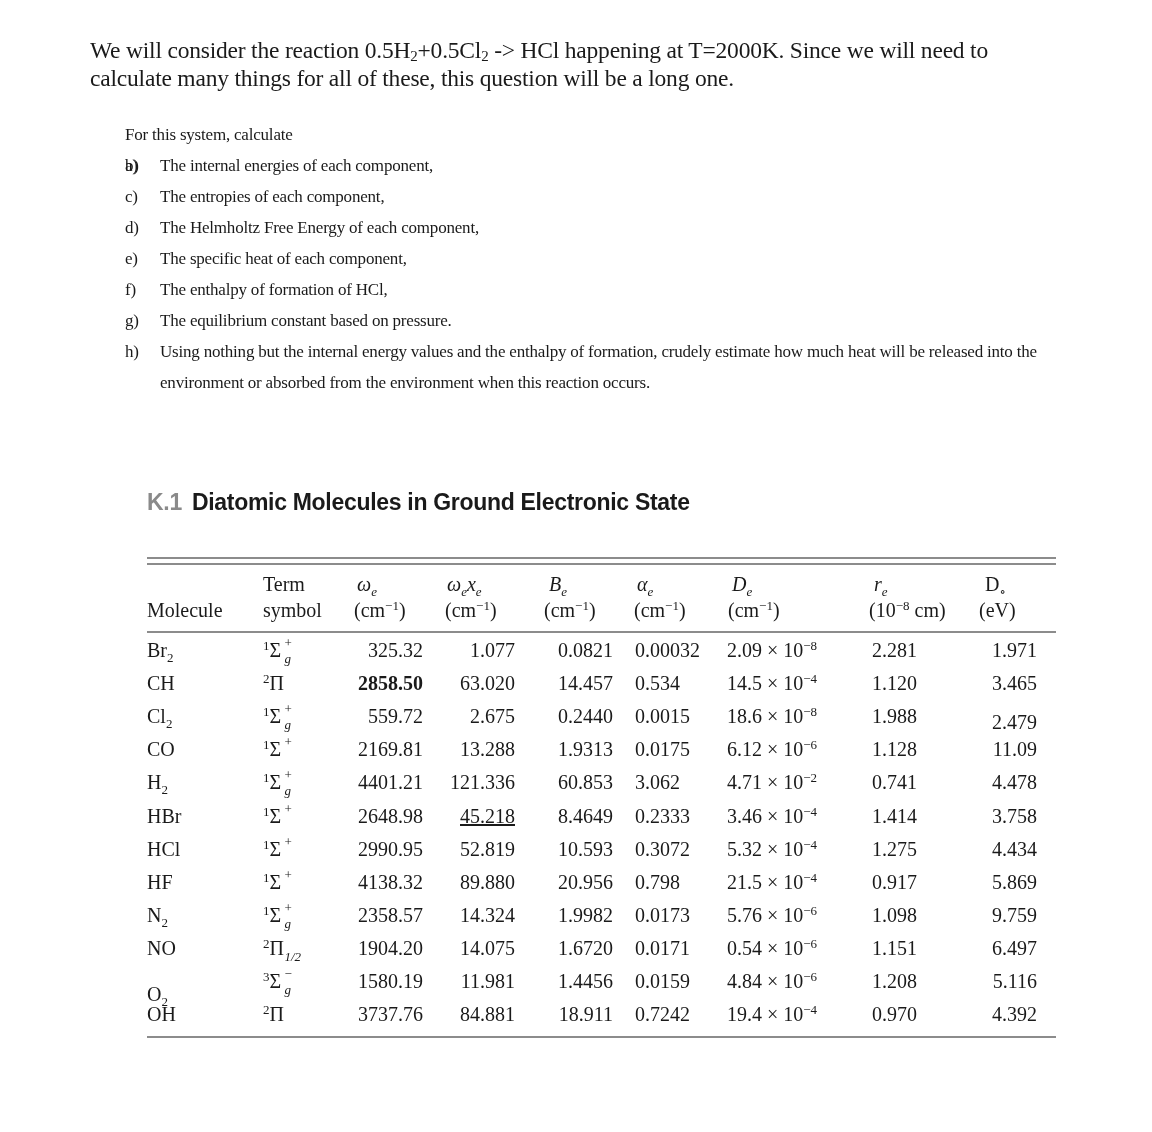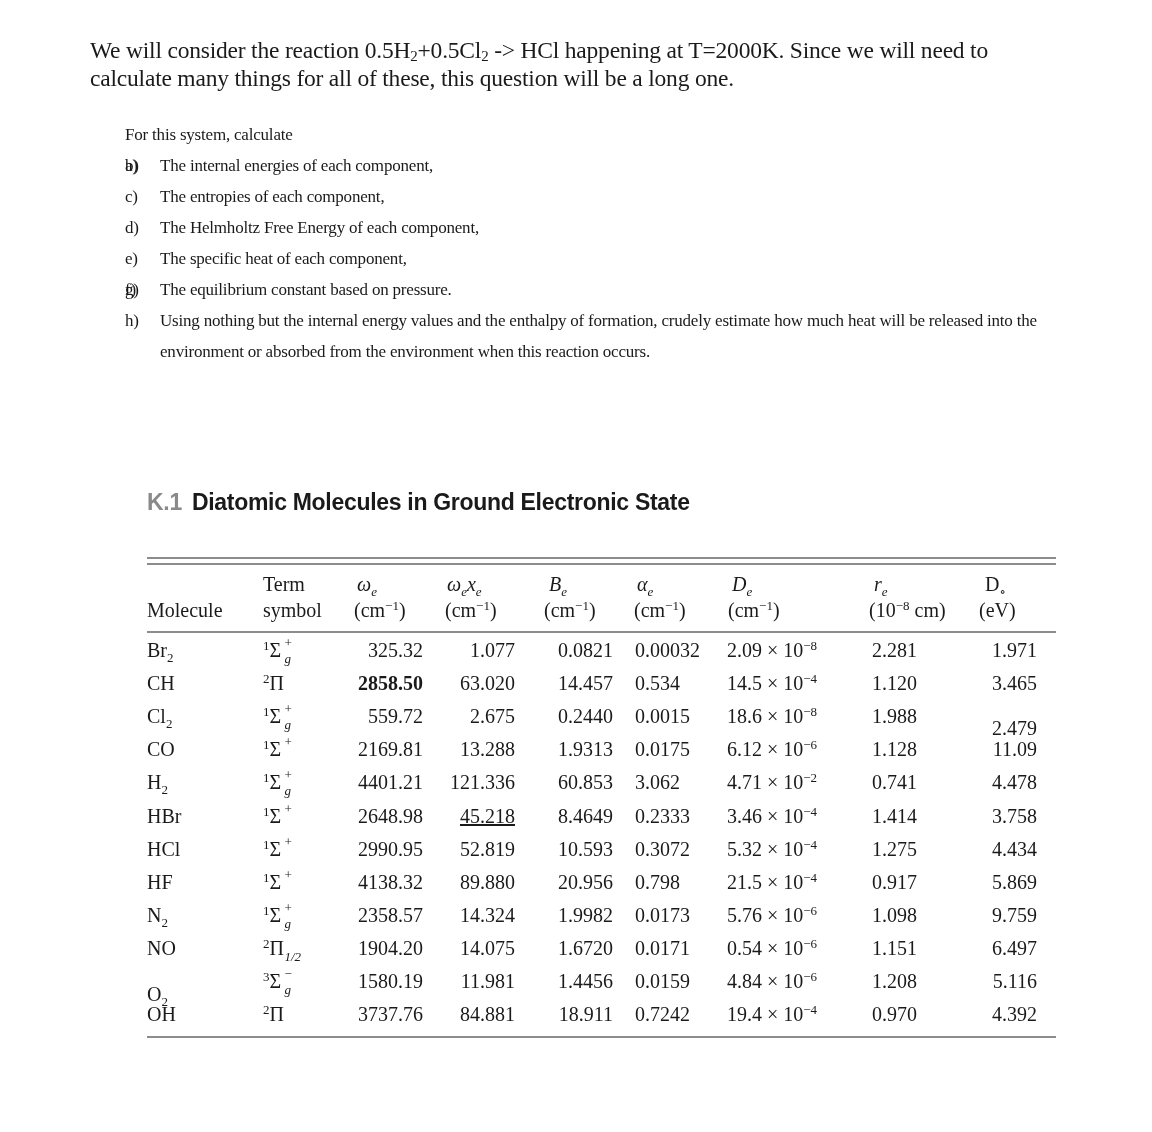--- a/index.html
+++ b/index.html
@@ -39,21 +39,21 @@
 <div id="intro"><span>We will consider the reaction 0.5H</span><sub>2</sub><span>+0.5Cl</span><sub>2</sub><span> -&gt; HCl happening at T=2000K. Since we will need to calculate many things for all of these, this question will be a long one.</span></div>
 
 <div id="tasks">
   <p class="lead">For this system, calculate</p>
   <ol>
     <li><span class="lbl">a)</span></li>
     <li><span class="lbl">b)</span><span>The internal energies of each component,</span></li>
     <li><span class="lbl">c)</span><span>The entropies of each component,</span></li>
     <li><span class="lbl">d)</span><span>The Helmholtz Free Energy of each component,</span></li>
     <li><span class="lbl">e)</span><span>The specific heat of each component,</span></li>
-    <li><span class="lbl">f)</span></li>
+    <li><span class="lbl">f)</span><span>The enthalpy of formation of HCl,</span></li>
     <li><span class="lbl">g)</span><span>The equilibrium constant based on pressure.</span></li>
     <li><span class="lbl">h)</span><span>Using nothing but the internal energy values and the enthalpy of formation, crudely estimate how much heat will be released into the environment or absorbed from the environment when this reaction occurs.</span></li>
   </ol>
 </div>
 
 <div id="table-title" class="sans"><span class="num">K.1</span><span>Diatomic Molecules in Ground Electronic State</span></div>
 
 <div id="tbl">
   <div class="rule" style="top:0px;"></div>
   <div class="rule" style="top:6px;"></div>
@@ -112,21 +112,21 @@
       </div>
       <div class="row" style="top: 146.2px; height: 30px;">
         <span class="cell" style="left:0;top:2px;"><span>Cl</span><sub class="sub2">2</sub></span>
         <span class="cell" style="left:116px;top:2px;"><sup>1</sup><span class="term"><span>Σ</span><span class="s" style="left:15px;top:-4px;">+</span><span class="s it" style="left:15px;top:12px;">g</span></span></span>
         <span class="cell r" style="left:190px;width:86px;top:2px;">559.72</span>
         <span class="cell r" style="left:280px;width:88px;top:2px;">2.675</span>
         <span class="cell r" style="left:380px;width:86px;top:2px;">0.2440</span>
         <span class="cell" style="left:488px;top:2px;">0.0015</span>
         <span class="cell" style="left:580px;top:2px;"><span>18.6 × 10</span><sup>−8</sup></span>
         <span class="cell" style="left:725px;top:2px;">1.988</span>
-        <span class="cell r" style="left:820px;width:70px;top:14px;">2.479</span>
+        <span class="cell r" style="left:820px;width:70px;top:8px;">2.479</span>
       </div>
       <div class="row" style="top: 179.3px; height: 30px;">
         <span class="cell" style="left:0;top:2px;"><span>CO</span><sub class="sub2"></sub></span>
         <span class="cell" style="left:116px;top:2px;"><sup>1</sup><span class="term"><span>Σ</span><span class="s" style="left:15px;top:-4px;">+</span><span class="s it" style="left:15px;top:12px;"></span></span></span>
         <span class="cell r" style="left:190px;width:86px;top:2px;">2169.81</span>
         <span class="cell r" style="left:280px;width:88px;top:2px;">13.288</span>
         <span class="cell r" style="left:380px;width:86px;top:2px;">1.9313</span>
         <span class="cell" style="left:488px;top:2px;">0.0175</span>
         <span class="cell" style="left:580px;top:2px;"><span>6.12 × 10</span><sup>−6</sup></span>
         <span class="cell" style="left:725px;top:2px;">1.128</span>

